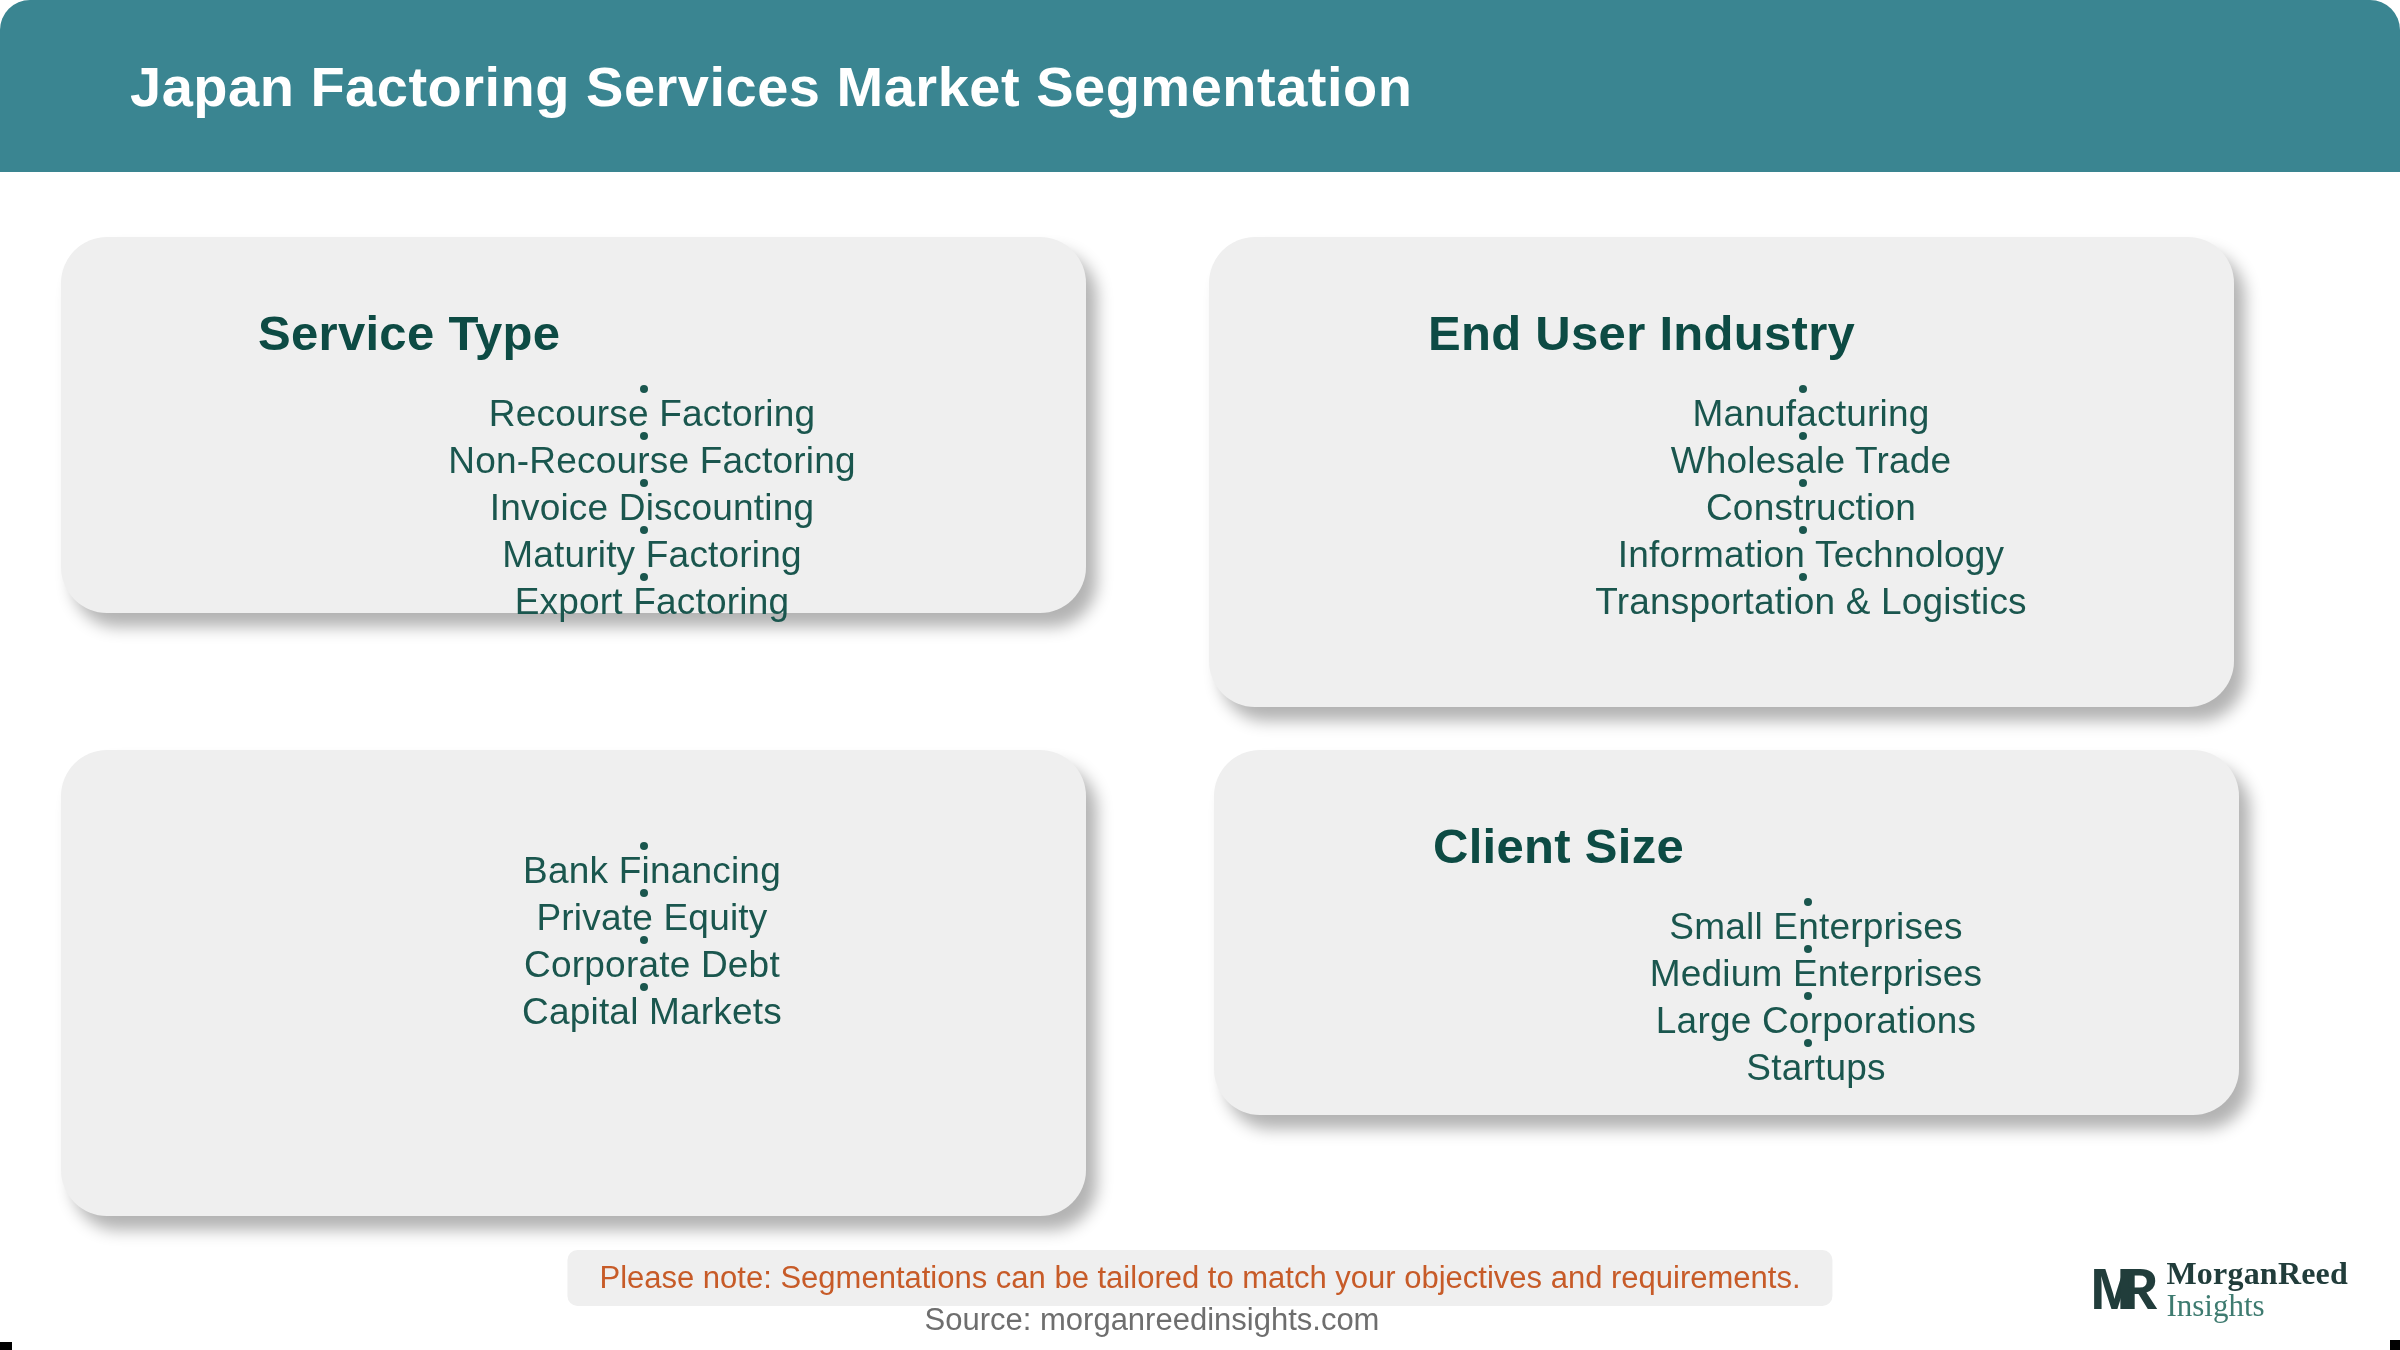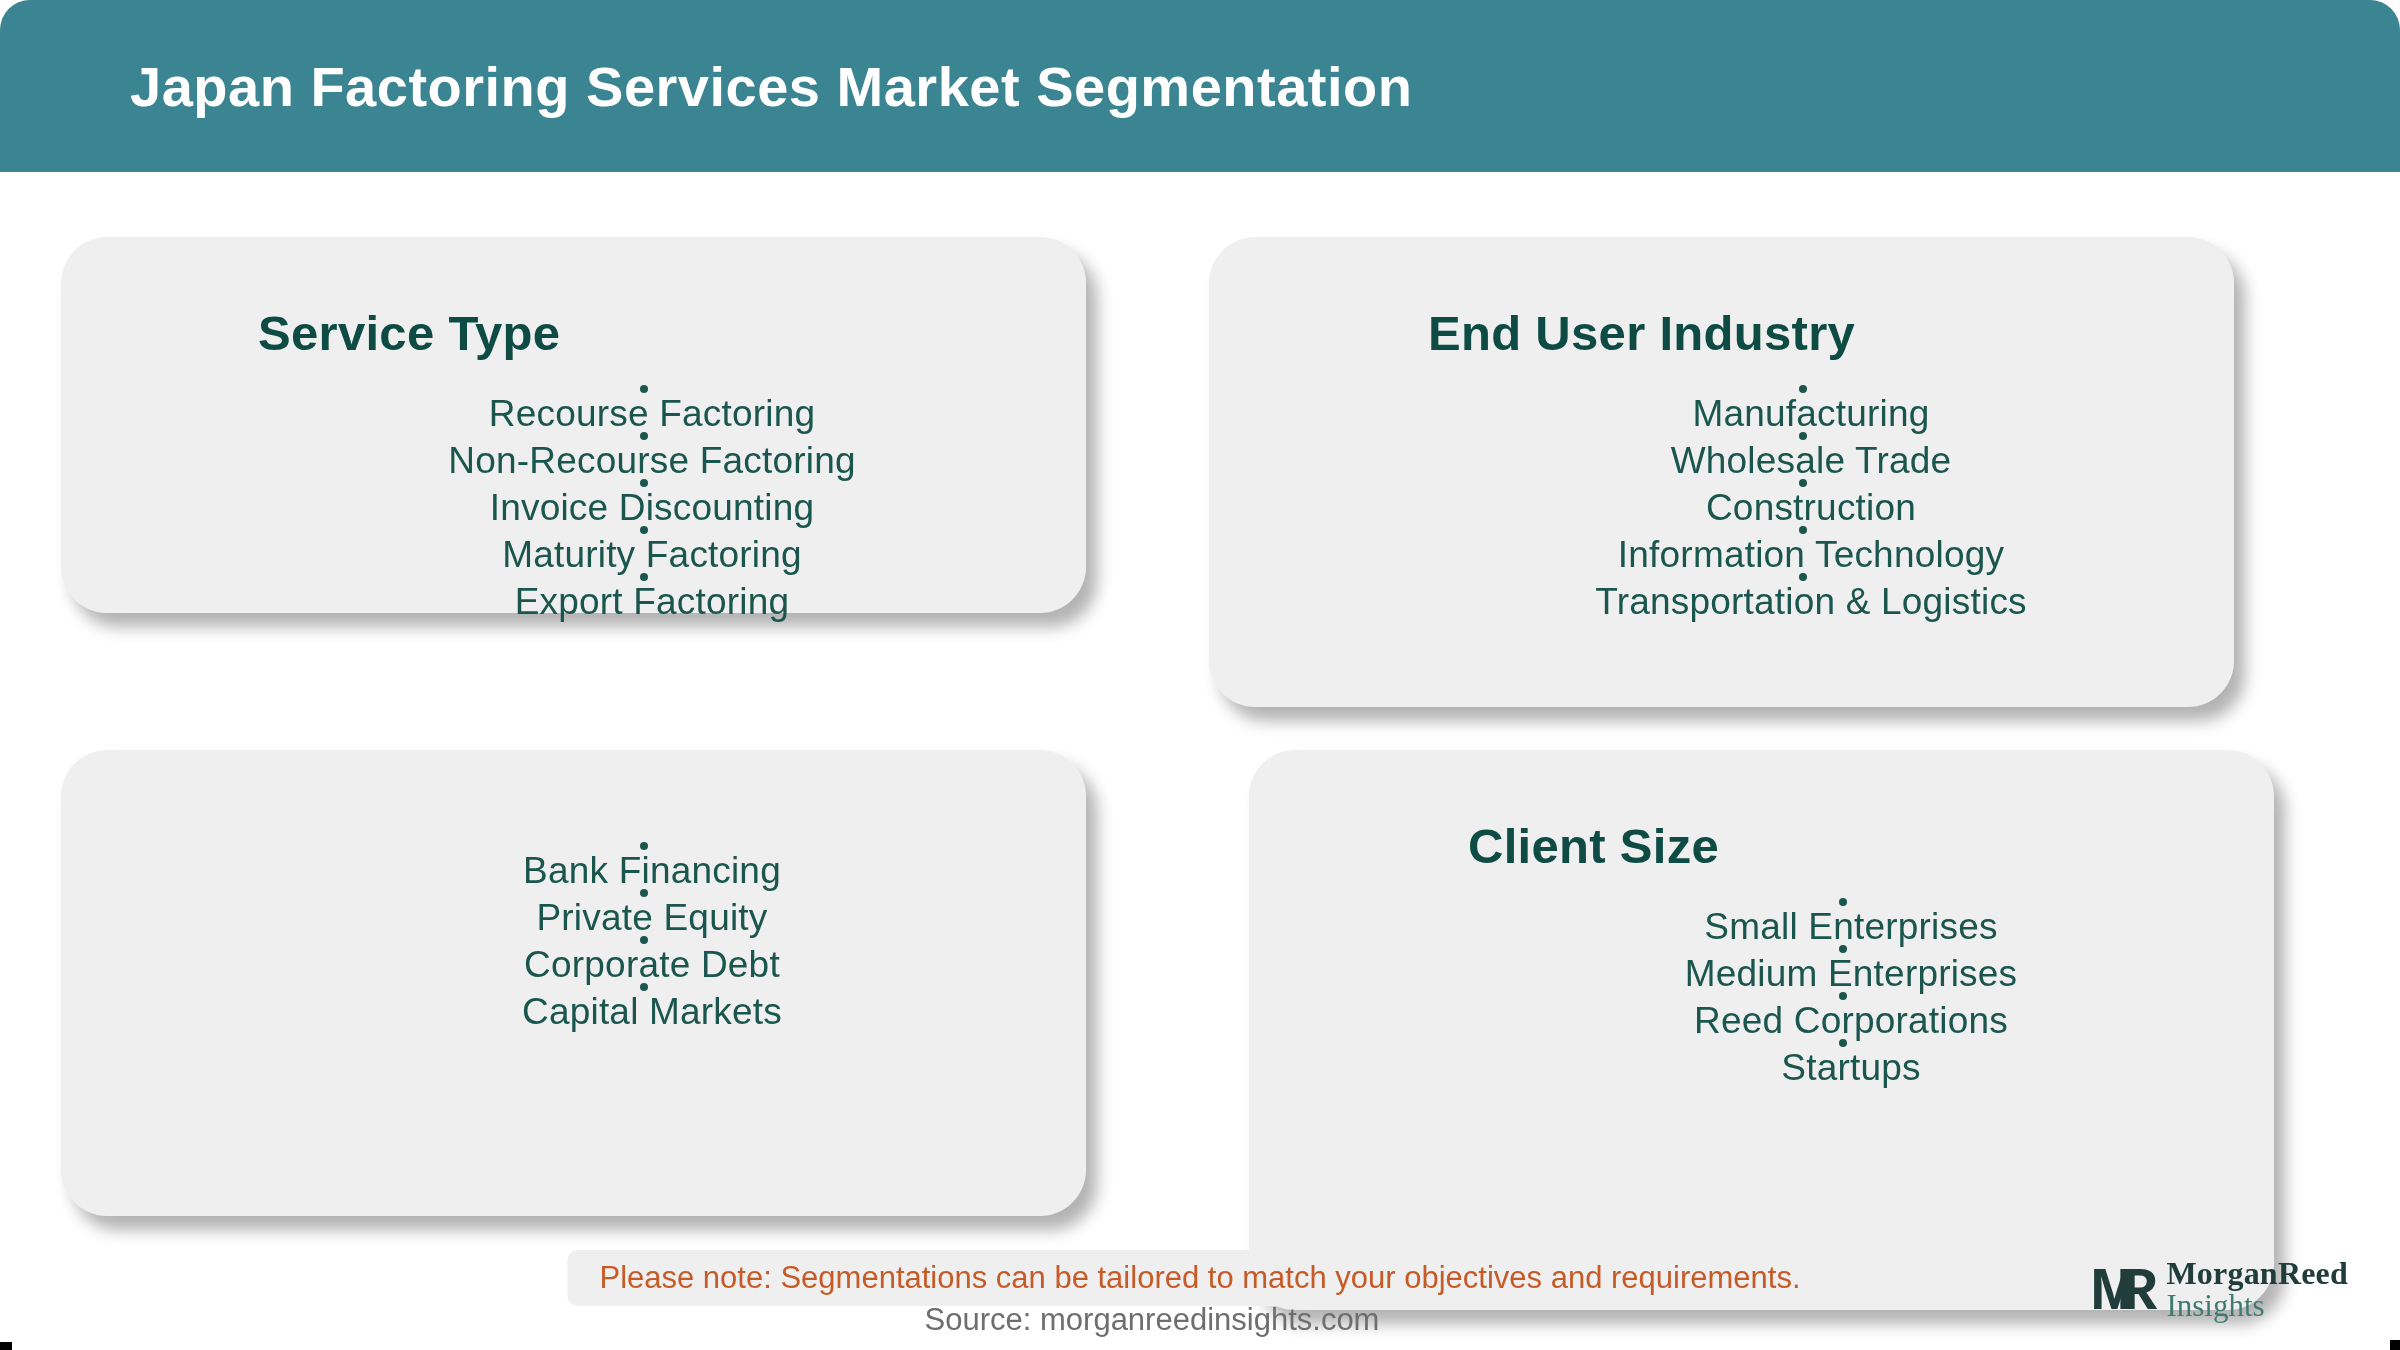--- a/index.html
+++ b/index.html
@@ -35,21 +35,21 @@
 
   
   .card{
     position:absolute;width:1025px;background:var(--card_bg,#efefef);
     border-radius:46px;
     box-shadow:11px 14px 16px rgba(0,0,0,0.30);
   }
   .card-tl{left:61px;top:237px;height:376px;}
   .card-tr{left:1209px;top:237px;height:470px;}
   .card-bl{left:61px;top:750px;height:466px;}
-  .card-br{left:1249px;top:750px;height:560px;}
+  .card-br{left:1214px;top:750px;height:365px;}
   .card-tl .content,.card-bl .content{padding:68px 40px 0 197px;}
   .card-tr .content,.card-br .content{padding:68px 40px 0 219px;}
   .card h2{
     color:var(--title_text,#0d4b44);
     font-size:49px;font-weight:700;letter-spacing:0.3px;
   }
   .card ul{list-style:none;margin-top:20px;}
   .card li{
     display:flex;align-items:center;
     height:47px;
@@ -201,21 +201,21 @@
         <li>
             <span class="dot"></span>
             <span>Small Enterprises</span>
           </li>
         <li>
             <span class="dot"></span>
             <span>Medium Enterprises</span>
           </li>
         <li>
             <span class="dot"></span>
-            <span>Reed Corporations</span>
+            <span>Large Corporations</span>
           </li>
         <li>
             <span class="dot"></span>
             <span>Startups</span>
           </li>
       </ul>
     </div>
   </section>
 
   <div class="note">

